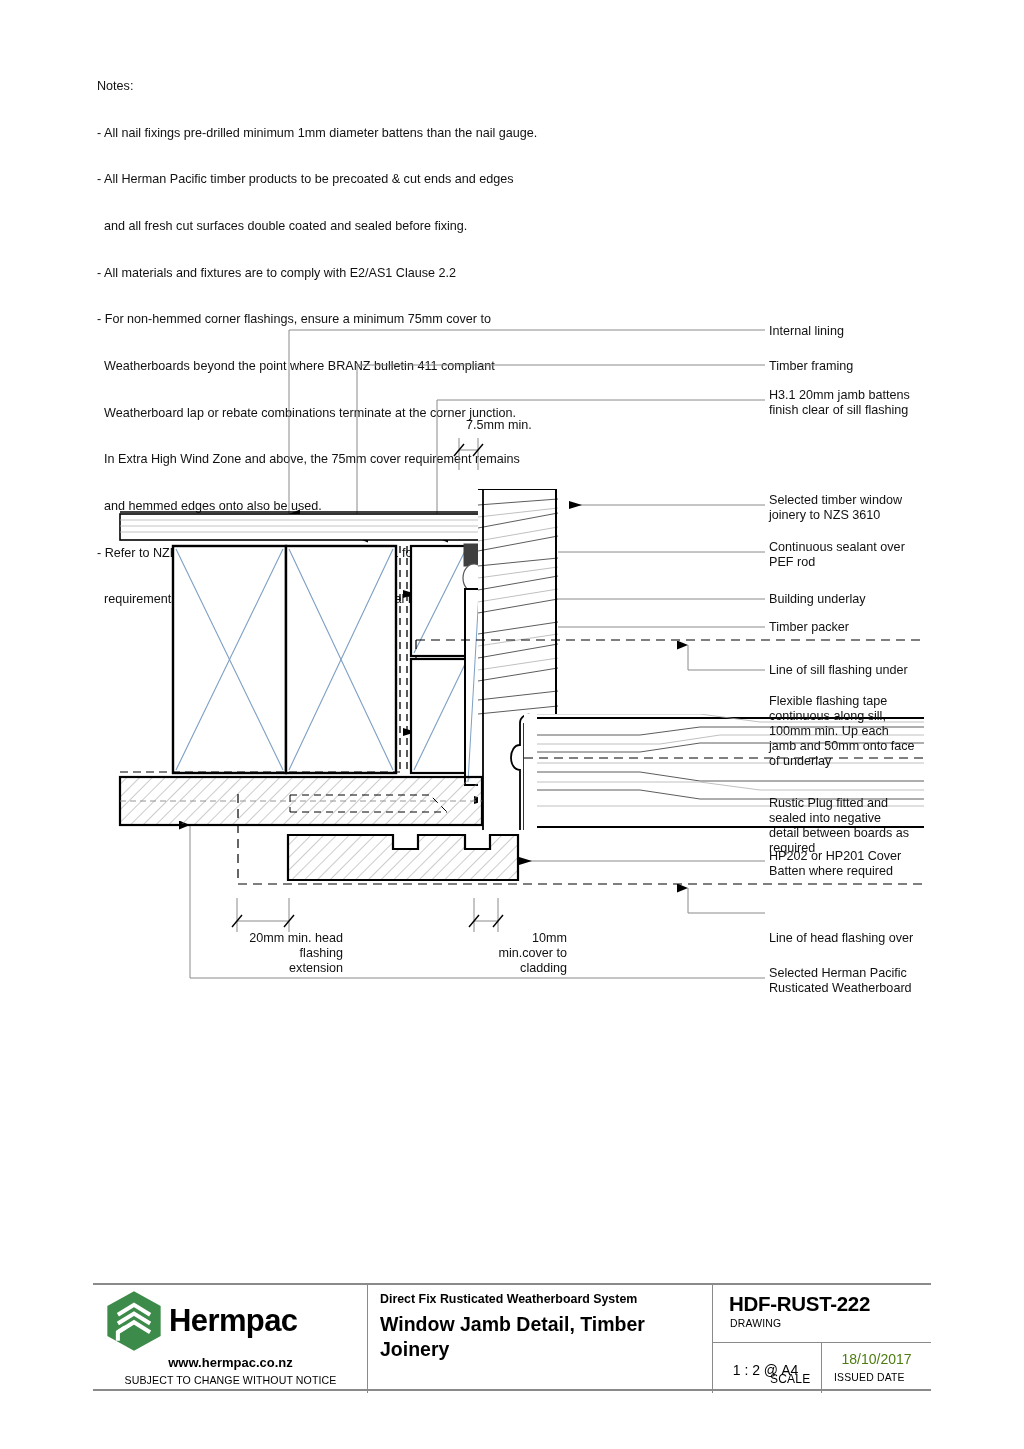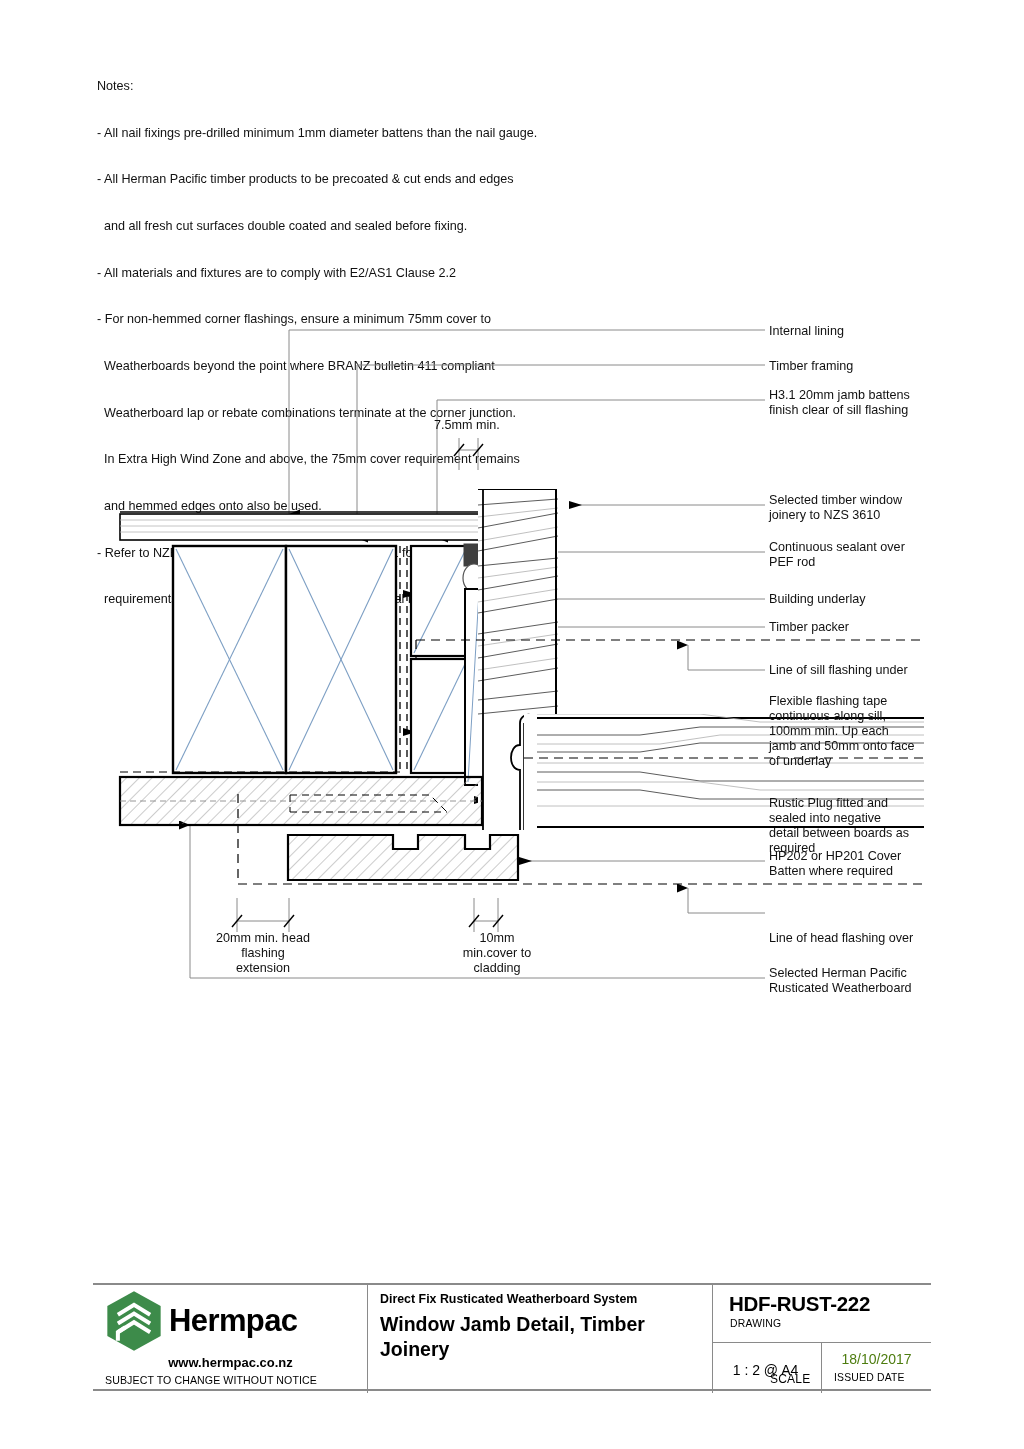--- a/index.html
+++ b/index.html
@@ -26,21 +26,21 @@
 
   
   .callout{
     position:absolute;font-size:12.6px;line-height:14.9px;
     color:#111;white-space:pre;
   }
 
   
   .dimlabel{
     position:absolute;font-size:12.6px;line-height:15px;color:#111;
-    text-align:center;white-space:pre;
+    text-align:right;white-space:pre;
   }
   .dimlabel.left-align{text-align:left;}
 
   
   #title-block{
     position:absolute;left:93px;top:1283px;width:838px;height:108px;
     border-top:2px solid #8a8a8a;border-bottom:2px solid #8a8a8a;
     box-sizing:border-box;
   }
   #tb-logo-cell{
@@ -50,21 +50,21 @@
   #hermpac-logo{position:absolute;left:10px;top:5px;width:62px;height:62px;}
   #hermpac-wordmark{
     position:absolute;left:76px;top:18px;
     font-size:31px;font-weight:bold;letter-spacing:-0.6px;color:#000;
   }
   #tb-url{
     position:absolute;left:0;top:70px;width:275px;text-align:center;
     font-size:13px;font-weight:bold;color:#000;
   }
   #tb-disclaimer{
-    position:absolute;left:12px;top:89px;width:275px;text-align:left;
+    position:absolute;left:0;top:89px;width:275px;text-align:center;
     font-size:10.6px;color:#000;letter-spacing:0.1px;
   }
   #tb-title-cell{
     position:absolute;left:275px;top:0;width:345px;height:108px;
     border-right:1.5px solid #8a8a8a;box-sizing:border-box;
   }
   #tb-system{
     position:absolute;left:12px;top:7px;width:330px;
     font-size:12.4px;font-weight:bold;color:#000;
   }
@@ -361,21 +361,21 @@
   <div class="callout" style="left:769px;top:780px;margin-top:16px;">Rustic Plug fitted and
 sealed into negative
 detail between boards as
 required</div>
   <div class="callout" style="left:769px;top:849px;">HP202 or HP201 Cover
 Batten where required</div>
   <div class="callout" style="left:769px;top:907px;margin-top:24px;">Line of head flashing over</div>
   <div class="callout" style="left:769px;top:966px;">Selected Herman Pacific
 Rusticated Weatherboard</div>
 
-  <div class="dimlabel left-align" style="left:421px;top:418px;width:120px;padding-left:13px;">7.5mm min.</div>
+  <div class="dimlabel left-align" style="left:453px;top:418px;width:120px;padding-left:13px;">7.5mm min.</div>
   <div class="dimlabel" style="left:183px;top:931px;width:160px;">20mm min. head
 flashing
 extension</div>
   <div class="dimlabel" style="left:427px;top:931px;width:140px;">10mm
 min.cover to
 cladding</div>
 
   <div id="title-block">
 
     <div id="tb-logo-cell">

